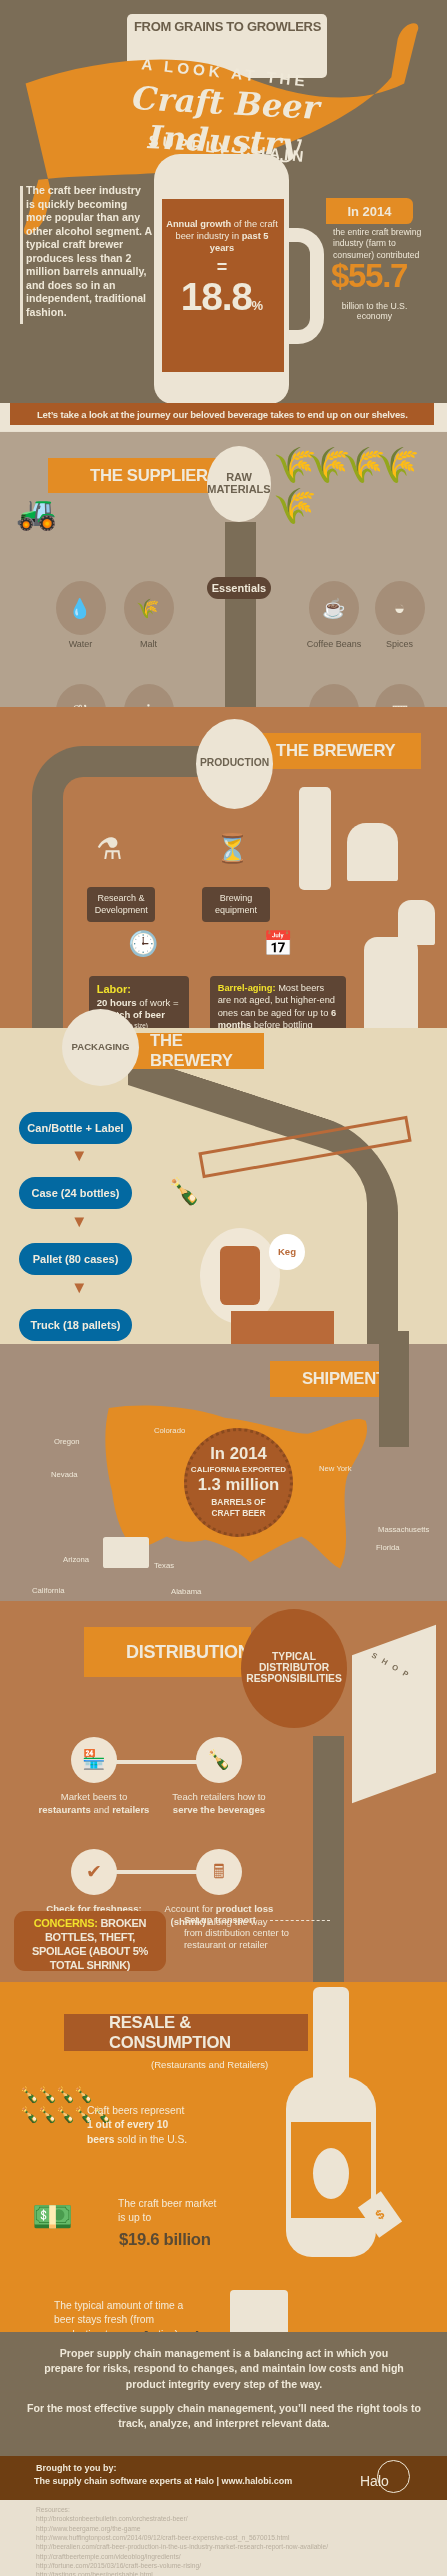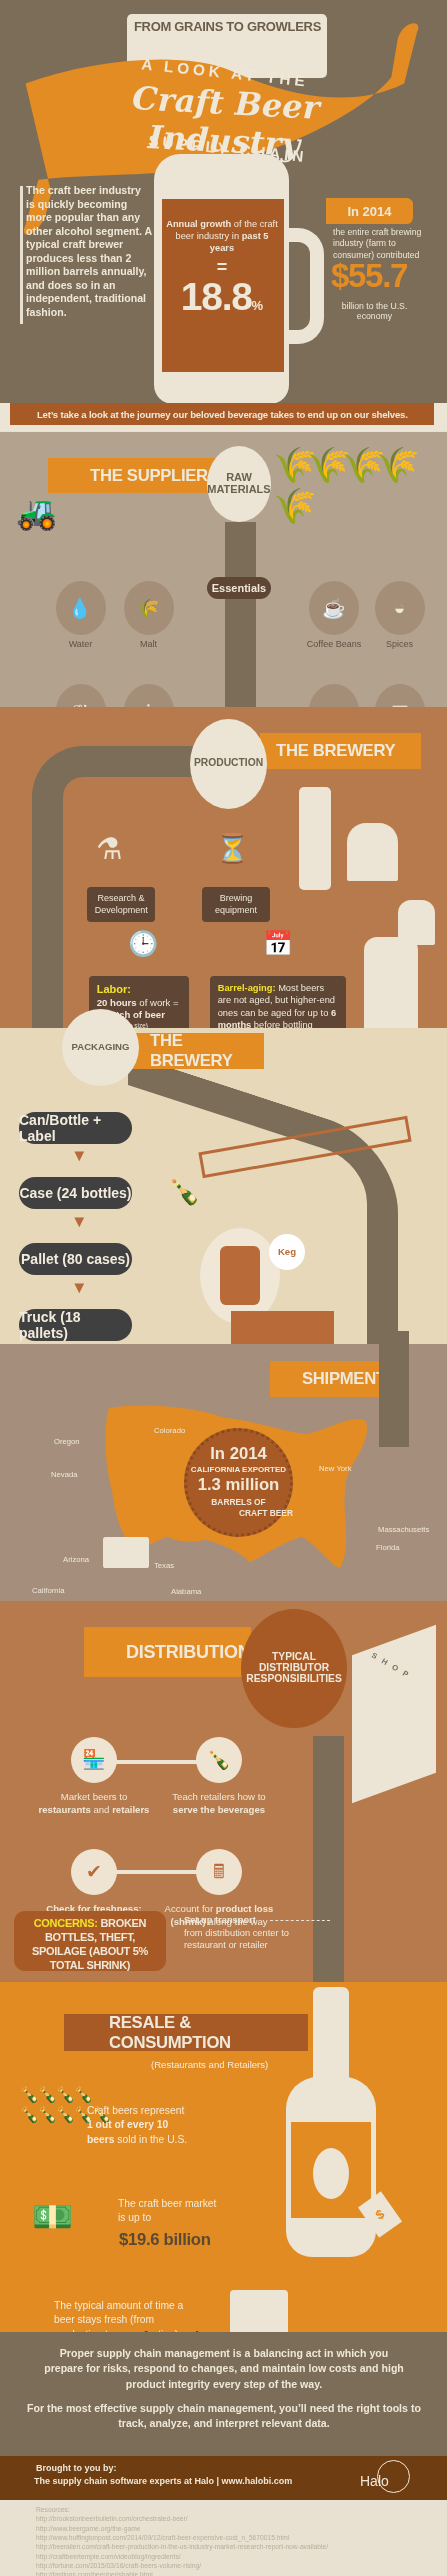--- a/index.html
+++ b/index.html
@@ -7,21 +7,21 @@
 .abs{position:absolute}
 .sec{position:absolute;left:0;width:447px}
 .b{font-weight:bold}
 .ribbon{position:absolute;background:#e38c24;color:#f0e9da;font-weight:bold;font-size:16.7px;display:flex;align-items:center;letter-spacing:-0.3px}
 .circle{position:absolute;border-radius:50%;background:#ece4d4;color:#6d6250;font-weight:bold;display:flex;align-items:center;justify-content:center;text-align:center;line-height:1.05}
 .ingr{position:absolute;width:51px;text-align:center;font-size:9px;color:#5d5344}
 .ingr .disc{width:50px;height:54px;border-radius:50%;background:#a58e78;margin:0 auto 3.9px;display:flex;align-items:center;justify-content:center;font-size:19px;color:#efe8d8}
 .pill{position:absolute;background:#5e4534;color:#efe8d8;font-weight:bold;border-radius:11px;text-align:center}
 .dbox{position:absolute;background:#5e4534;color:#efe8d8;border-radius:3.9px;font-size:9.6px;line-height:1.3;padding:6.4px 7.7px}
 .yel{color:#f2e22c;font-weight:bold}
-.step{position:absolute;left:19px;width:113px;height:32px;border-radius:16px;background:#404040;color:#f3ecdd;font-weight:bold;font-size:14px;display:flex;align-items:center;justify-content:center}
+.step{position:absolute;left:19px;width:113px;height:32px;border-radius:16px;background:#0369a1;color:#f3ecdd;font-weight:bold;font-size:11px;display:flex;align-items:center;justify-content:center}
 .arrow{position:absolute;left:71px;color:#b96a39;font-size:16.7px;line-height:1}
 .state{position:absolute;font-size:7.7px;color:#efe8d8}
 .resp{position:absolute;width:116px;text-align:center;color:#efe8d8;font-size:9.6px;line-height:1.35}
 .resp .ico{width:46px;height:46px;border-radius:50%;background:#efe4d2;margin:0 auto 7.7px;display:flex;align-items:center;justify-content:center;color:#b96a39;font-size:19px}
 .res-text{position:absolute;color:#f4ebd8;font-size:10.3px;line-height:1.4}
 </style>
 </head>
 <body>
 
 <section class="sec" style="top:0;height:403px;background:#7b6d57;">
@@ -78,21 +78,21 @@
 
   <div class="ingr" style="left:305px;top:149px;width:58px"><div class="disc">☕</div><span>Coffee Beans</span></div>
   <div class="ingr" style="left:374px;top:149px"><div class="disc">◒</div><span>Spices</span></div>
   <div class="ingr" style="left:305px;top:252px;width:58px"><div class="disc">●</div><span>Fruits</span></div>
   <div class="ingr" style="left:363px;top:252px;width:74px"><div class="disc">▦</div><span>Fermented Sugar</span></div>
 </section>
 
 <section class="sec" style="top:707px;height:321px;background:#b77a4c">
   <div class="abs" style="left:32px;top:39px;width:193px;height:283px;border-left:31px solid #7b6d57;border-top:31px solid #7b6d57;border-radius:51px 0 0 0"></div>
   <div class="ribbon" style="left:260px;top:26px;width:161px;height:36px;padding-left:16px">THE BREWERY</div>
-  <div class="circle" style="left:190px;top:11.6px;width:77px;height:90px;font-size:10.3px">PRODUCTION</div>
+  <div class="circle" style="left:196px;top:11.6px;width:77px;height:90px;font-size:10.3px">PRODUCTION</div>
 
   <div class="abs" style="left:96px;top:125px;font-size:29.6px;color:#ece4d4">⚗</div>
   <div class="dbox" style="left:87px;top:180px;width:68px;text-align:center;font-size:9px;line-height:1.25">Research &amp; Development</div>
   <div class="abs" style="left:215px;top:125px;font-size:28px;color:#ece4d4">⏳</div>
   <div class="dbox" style="left:202px;top:180px;width:68px;text-align:center;font-size:9px;line-height:1.25">Brewing equipment</div>
 
   <div class="abs" style="left:128px;top:222px;font-size:24.4px;color:#ece4d4">🕒</div>
   <div class="dbox" style="left:89px;top:269px;width:100px;">
     <div class="yel" style="font-size:11px">Labor:</div>
     <div><span class="b">20 hours</span><span> of work =</span></div>
@@ -136,21 +136,21 @@
   <div class="ribbon" style="left:270px;top:16.7px;width:136px;height:36px;padding-left:32px">SHIPMENT</div>
   <div class="abs" style="left:379px;top:-13px;width:29.6px;height:116px;background:#7b6d57"></div>
   <svg class="abs" style="left:96px;top:51px" width="289" height="193" viewBox="0 0 450 300">
     <path d="M20 20 C80 10 160 20 200 35 C250 40 300 60 330 60 C370 50 400 30 420 40 C430 70 400 100 390 130 C380 180 400 230 380 270 C360 260 340 230 320 220 C290 230 260 250 240 260 C220 240 190 230 170 225 C150 230 130 230 110 220 C90 230 70 240 60 240 C40 220 30 190 25 150 C15 110 10 60 20 20 Z" fill="#e38c24"></path>
   </svg>
   <div class="abs" style="left:184px;top:84px;width:109px;height:109px;border-radius:50%;background:#a85a26;border:3.9px dotted #8a4a1e"></div>
   <div class="abs b" style="left:184px;top:100px;width:109px;text-align:center;font-size:16.7px;color:#efe8d8">In 2014</div>
   <div class="abs b" style="left:184px;top:121px;width:109px;text-align:center;font-size:8px;color:#efe8d8">CALIFORNIA EXPORTED</div>
   <div class="abs b" style="left:184px;top:131px;width:109px;text-align:center;font-size:16.7px;color:#efe8d8">1.3 million</div>
   <div class="abs b" style="left:184px;top:153px;width:109px;text-align:center;font-size:8.4px;color:#efe8d8">BARRELS OF</div>
-  <div class="abs b" style="left:184px;top:164px;width:109px;text-align:right;font-size:8.4px;color:#efe8d8">CRAFT BEER</div>
+  <div class="abs b" style="left:184px;top:164px;width:109px;text-align:center;font-size:8.4px;color:#efe8d8">CRAFT BEER</div>
 
   <div class="state" style="left:54px;top:154px;top:93px">Oregon</div>
   <div class="state" style="left:154px;top:82px">Colorado</div>
   <div class="state" style="left:319px;top:120px">New York</div>
   <div class="state" style="left:51px;top:126px">Nevada</div>
   <div class="state" style="left:378px;top:181px">Massachusetts</div>
   <div class="state" style="left:32px;top:242px">California</div>
   <div class="state" style="left:63px;top:215px;top:211px">Arizona</div>
   <div class="state" style="left:154px;top:217px">Texas</div>
   <div class="state" style="left:171px;top:245px;top:243px">Alabama</div>

